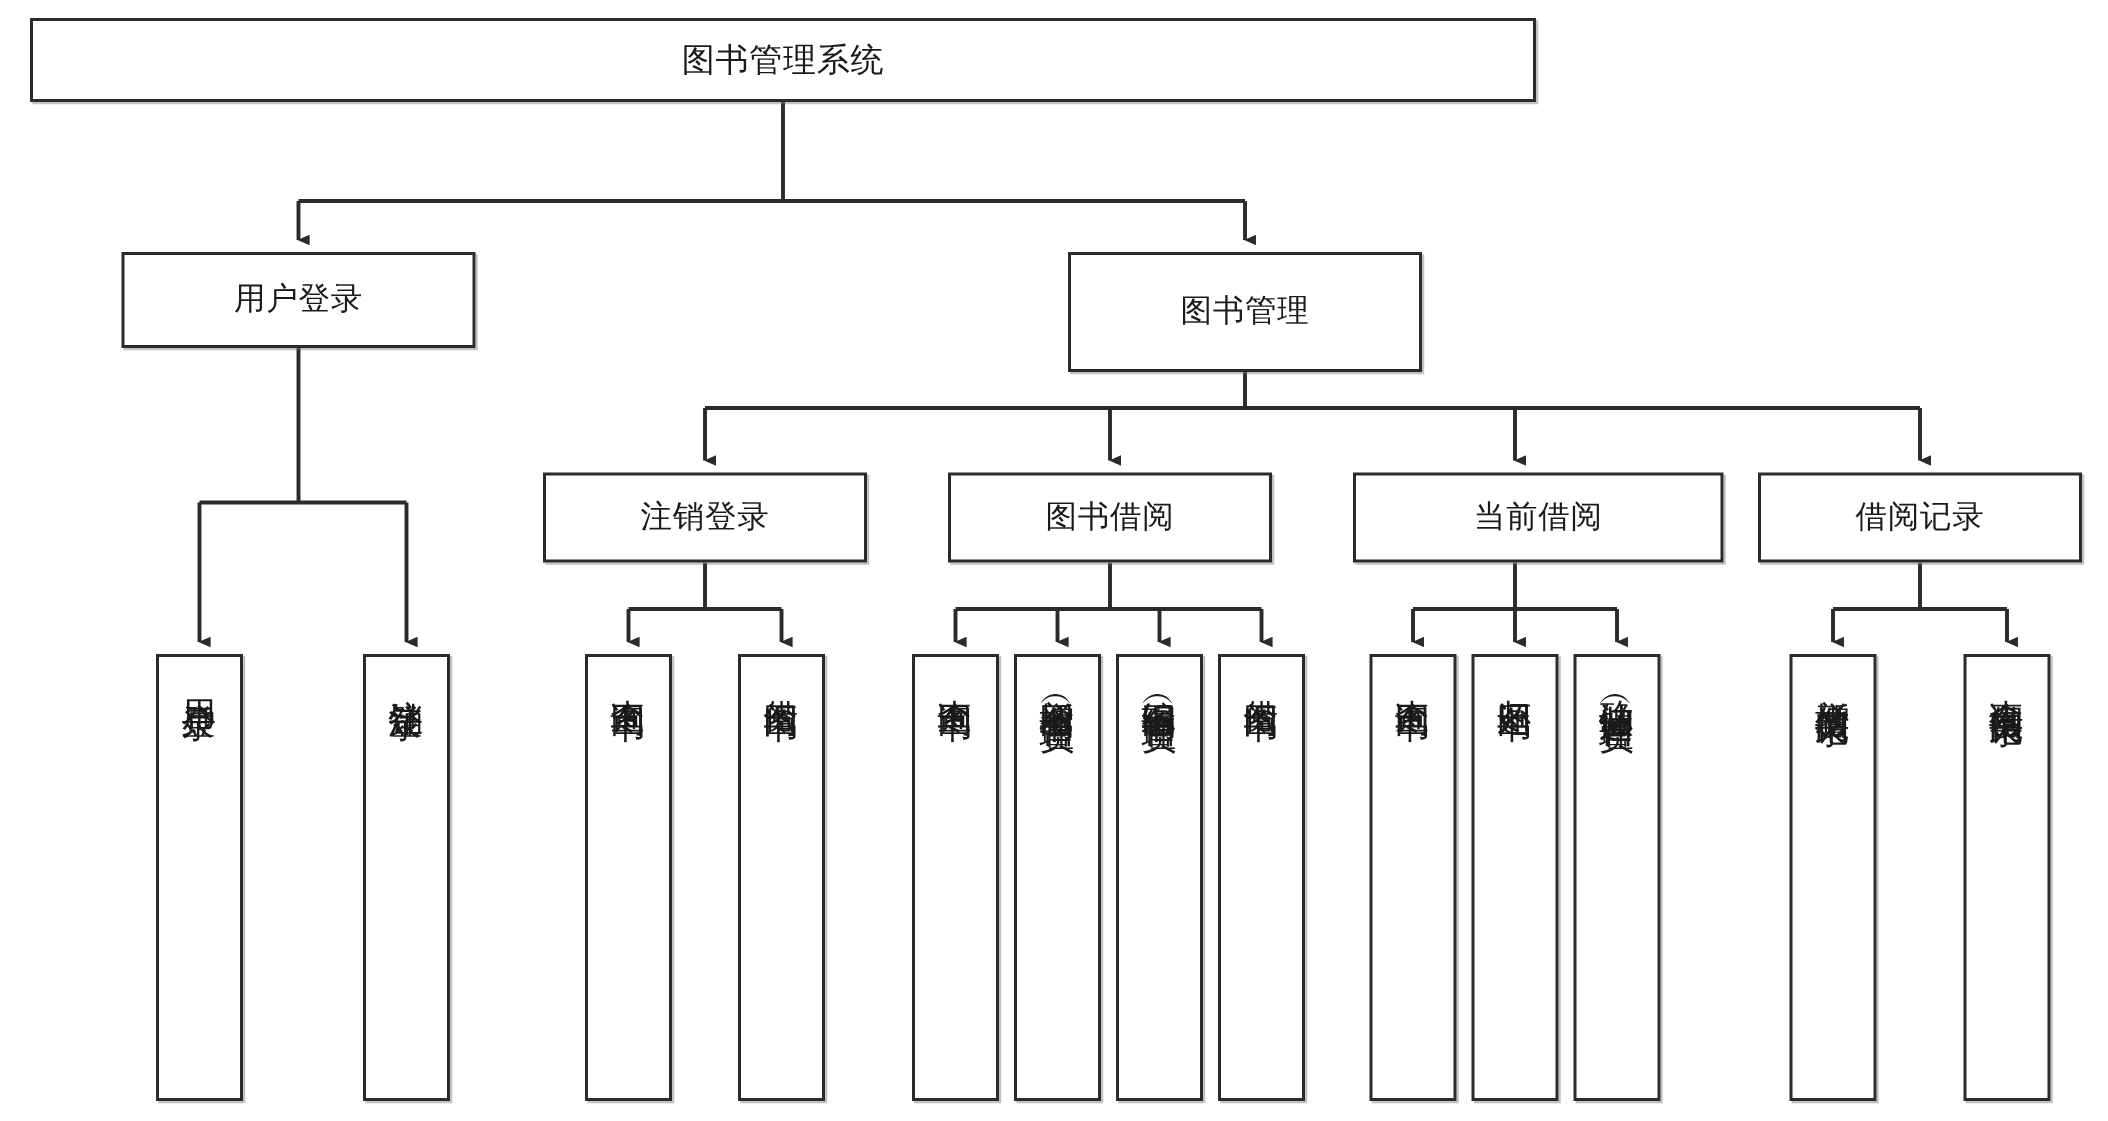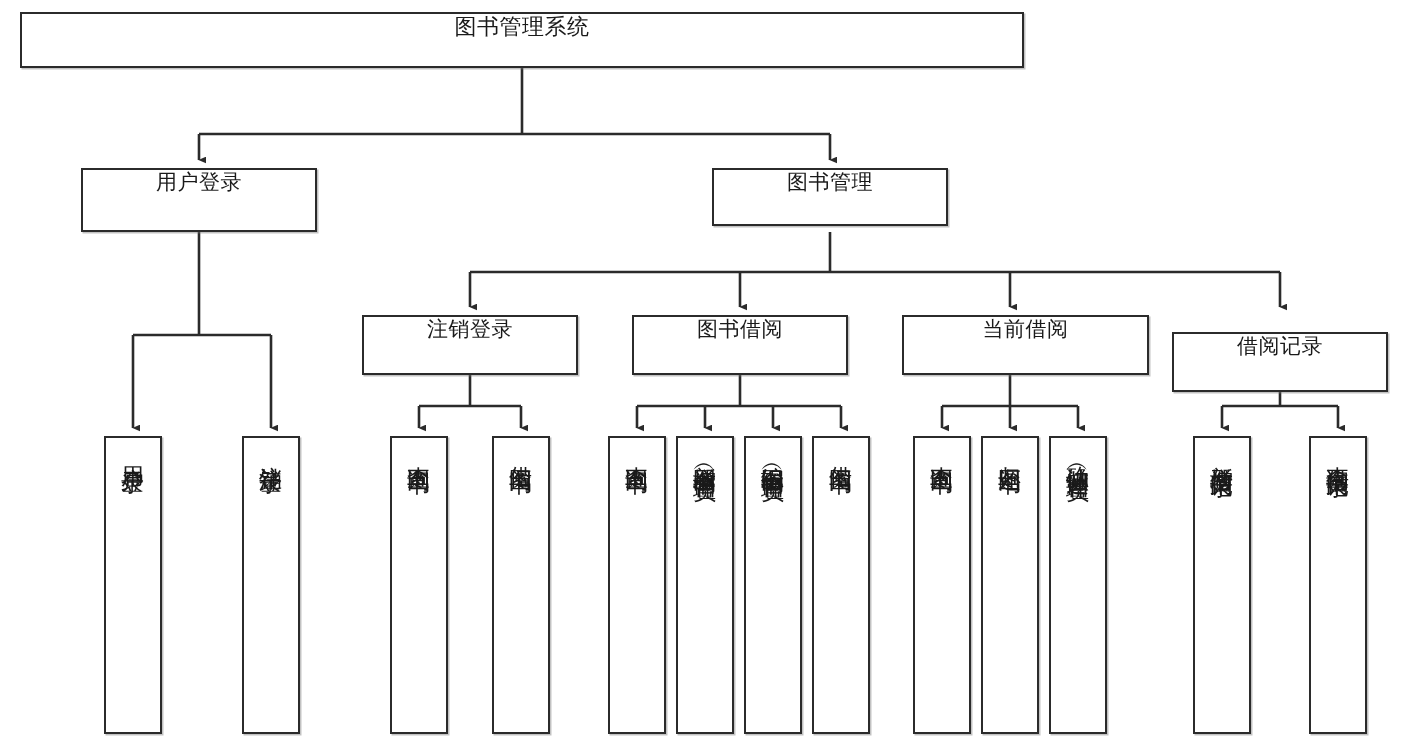--- a/index.html
+++ b/index.html
@@ -25,21 +25,21 @@
     width: 1405px;
     height: 747px;
     pointer-events: none;
   }
   .node {
     position: absolute;
     box-sizing: border-box;
     border: 2.5px solid #2b2b2b;
     background: #ffffff;
     display: flex;
-    align-items: flex-start;
+    align-items: center;
     justify-content: center;
     color: #1a1a1a;
     box-shadow: 1.5px 1.5px 0 rgba(120,120,120,0.45);
   }
   .node-label {
     display: block;
     text-align: center;
     line-height: 1.18;
     letter-spacing: 0.5px;
   }
@@ -129,34 +129,34 @@
     </g>
   </svg>
 
   <div class="node h root" style="left:20px; top:12px; width:1004px; height:56px;">
     <span class="node-label">图书管理系统</span>
   </div>
 
   <div class="node h" style="left:81px; top:168px; width:236px; height:64px;">
     <span class="node-label">用户登录</span>
   </div>
-  <div class="node h" style="left:712px; top:168px; width:236px; height:58px;">
+  <div class="node h" style="left:712px; top:168px; width:236px; height:80px;">
     <span class="node-label">图书管理</span>
   </div>
 
   <div class="node h" style="left:362px; top:315px; width:216px; height:60px;">
     <span class="node-label">注销登录</span>
   </div>
   <div class="node h" style="left:632px; top:315px; width:216px; height:60px;">
     <span class="node-label">图书借阅</span>
   </div>
   <div class="node h" style="left:902px; top:315px; width:247px; height:60px;">
     <span class="node-label">当前借阅</span>
   </div>
-  <div class="node h" style="left:1172px; top:315px; width:216px; height:60px;margin-top:17px;">
+  <div class="node h" style="left:1172px; top:315px; width:216px; height:60px;">
     <span class="node-label">借阅记录</span>
   </div>
 
   <div class="node v" style="left:104px; top:436px; width:58px; height:298px;">
     <span class="node-label">用户登录</span>
   </div>
   <div class="node v" style="left:242px; top:436px; width:58px; height:298px;">
     <span class="node-label">注销登录</span>
   </div>
 

